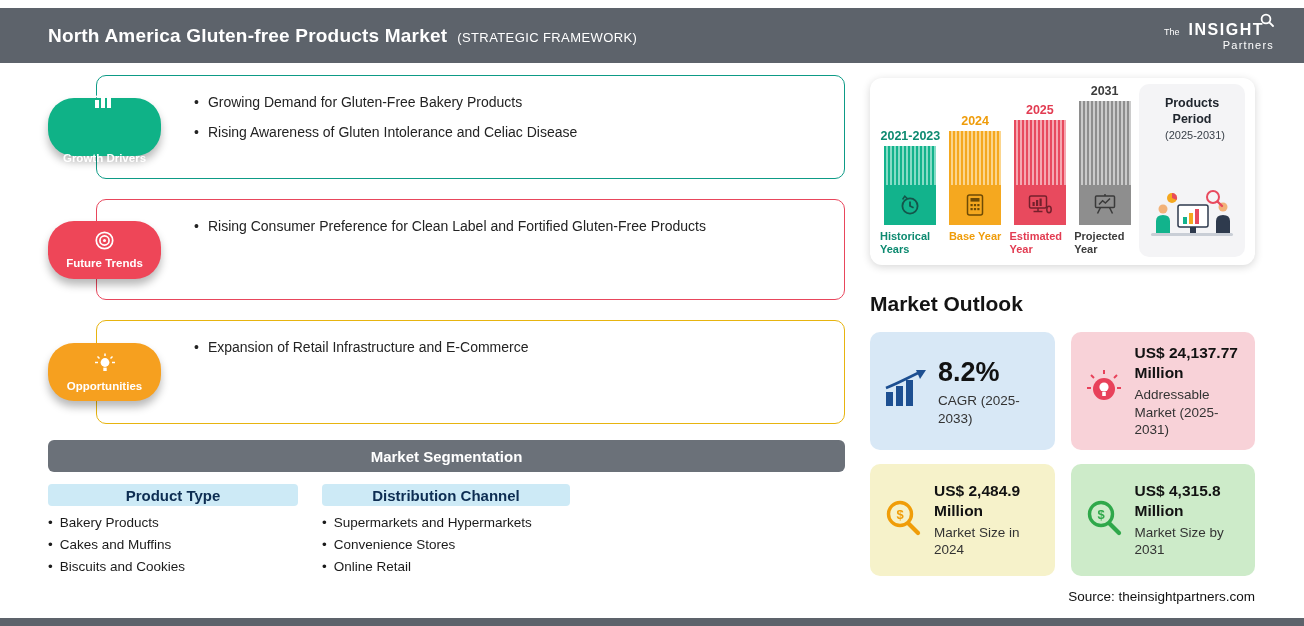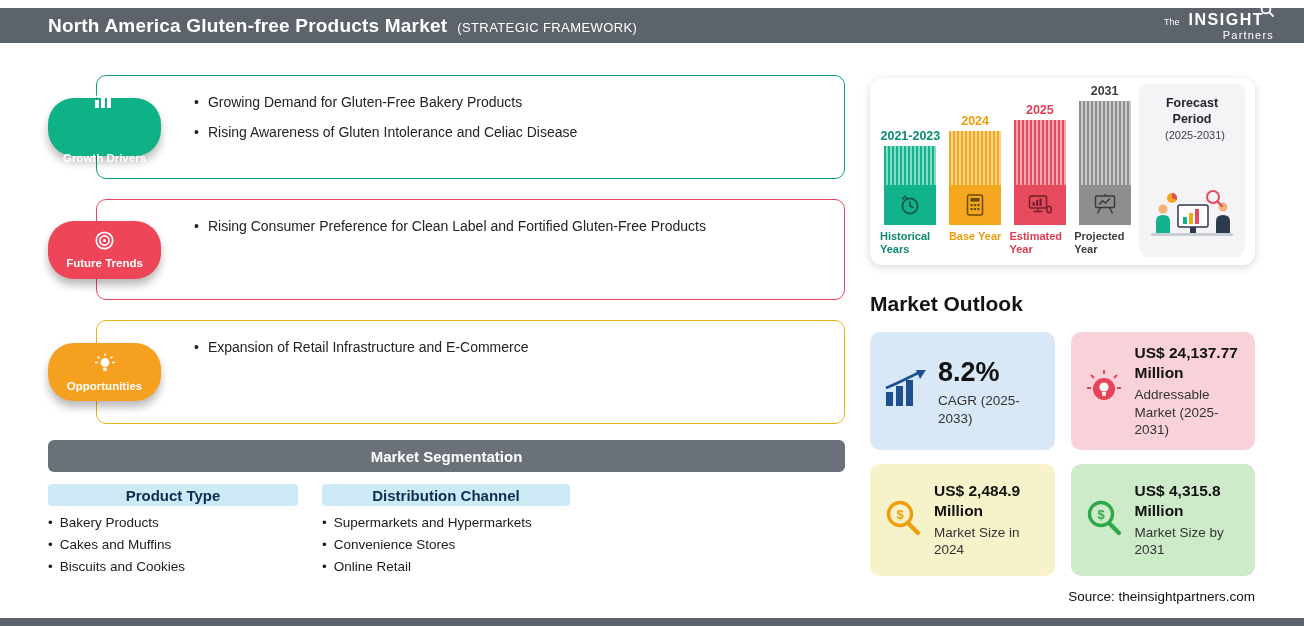--- a/index.html
+++ b/index.html
@@ -1,20 +1,20 @@
 <!DOCTYPE html>
 <html><head>
 <meta charset="utf-8">
 <style>
   * { margin:0; padding:0; box-sizing:border-box; }
   body { font-family:"Liberation Sans", sans-serif; background:#fff; }
   .page { position:relative; width:1304px; height:626px; background:#fff; overflow:hidden; }
 
   
-  .topbar { position:absolute; top:8px; left:0; right:0; height:35px; background:#5d636b;
+  .topbar { position:absolute; top:8px; left:0; right:0; height:55px; background:#5d636b;
             display:flex; align-items:center; justify-content:space-between; padding:0 30px 0 48px; color:#fff; }
   .title-wrap { display:flex; align-items:baseline; gap:10px; }
   .title { font-size:19px; font-weight:bold; letter-spacing:.2px; }
   .subtitle { font-size:13px; letter-spacing:.4px; }
   .logo { text-align:right; line-height:1; }
   .logo-top { display:flex; align-items:baseline; justify-content:flex-end; }
   .logo-the { font-size:9px; margin-right:9px; }
   .logo-insight { font-size:16px; font-weight:bold; letter-spacing:1.5px; }
   .logo-mag { margin-left:-4px; position:relative; top:-8px; }
   .logo-partners { display:block; font-size:11px; letter-spacing:1.2px; margin-top:2px; }
@@ -266,21 +266,21 @@
                 <path d="M7 11.5 l3.6-3.8 2.8 2.4 4.6-4.6"></path>
                 <line x1="8.5" y1="14.5" x2="5.5" y2="20.5"></line>
                 <line x1="17.5" y1="14.5" x2="20.5" y2="20.5"></line>
               </svg>
           </div>
         </div>
         <div class="bar-caption c-dark">Projected Year</div>
       </div>
 
       <div class="forecast">
-        <div class="forecast-title">Forecast Period</div>
+        <div class="forecast-title">Products Period</div>
         <div class="forecast-range">(2025-2031)</div>
         <div class="forecast-illu">
           <svg width="94" height="62" viewBox="0 0 94 62">
               <rect x="6" y="48" width="82" height="3" rx="1.5" fill="#c9ced6"></rect>
               <rect x="33" y="20" width="30" height="22" rx="2" fill="#fff" stroke="#2e3a4d" stroke-width="1.5"></rect>
               <rect x="38" y="32" width="4" height="7" fill="#12b38c"></rect>
               <rect x="44" y="28" width="4" height="11" fill="#f5a81f"></rect>
               <rect x="50" y="24" width="4" height="15" fill="#e84a5e"></rect>
               <rect x="45" y="42" width="6" height="6" fill="#2e3a4d"></rect>
               <circle cx="18" cy="24" r="4.5" fill="#f2b279"></circle>

